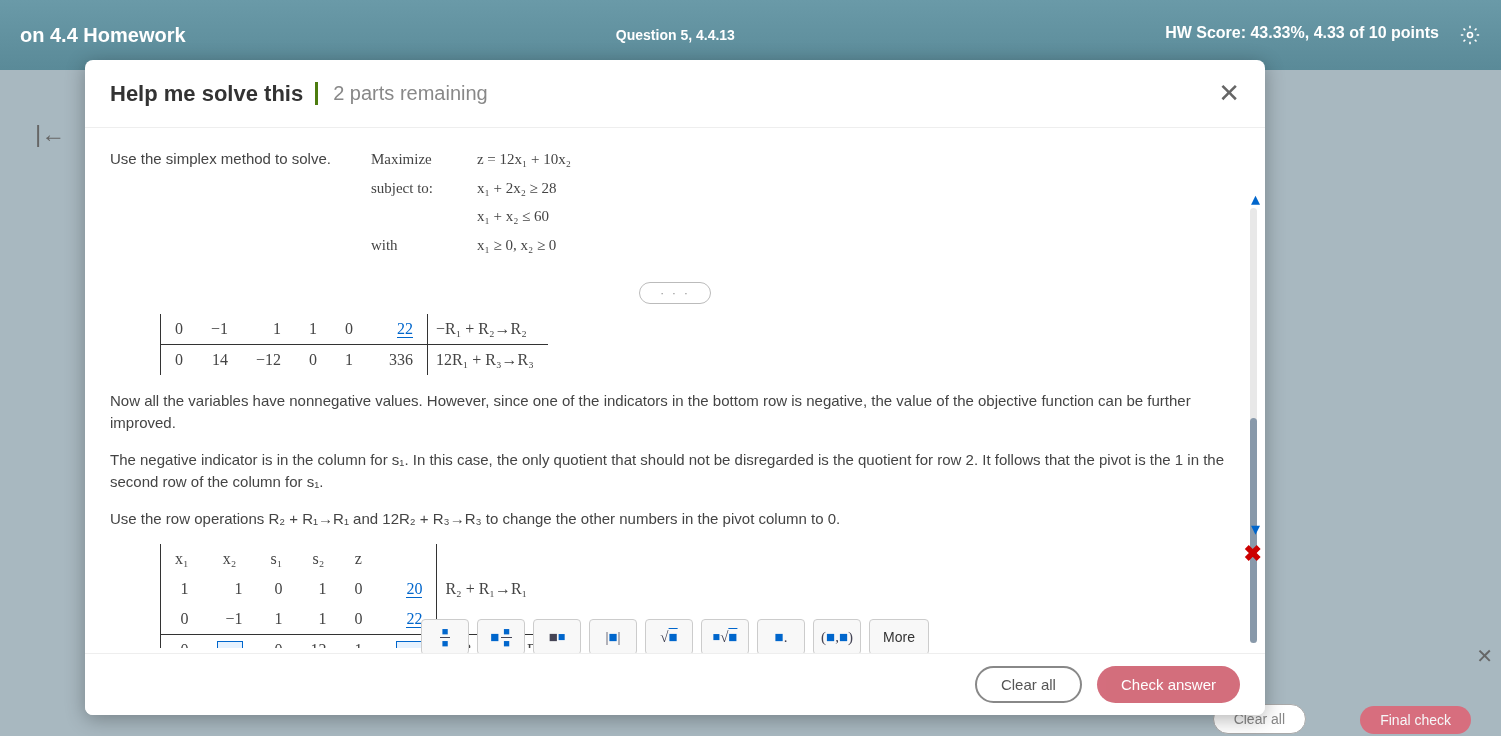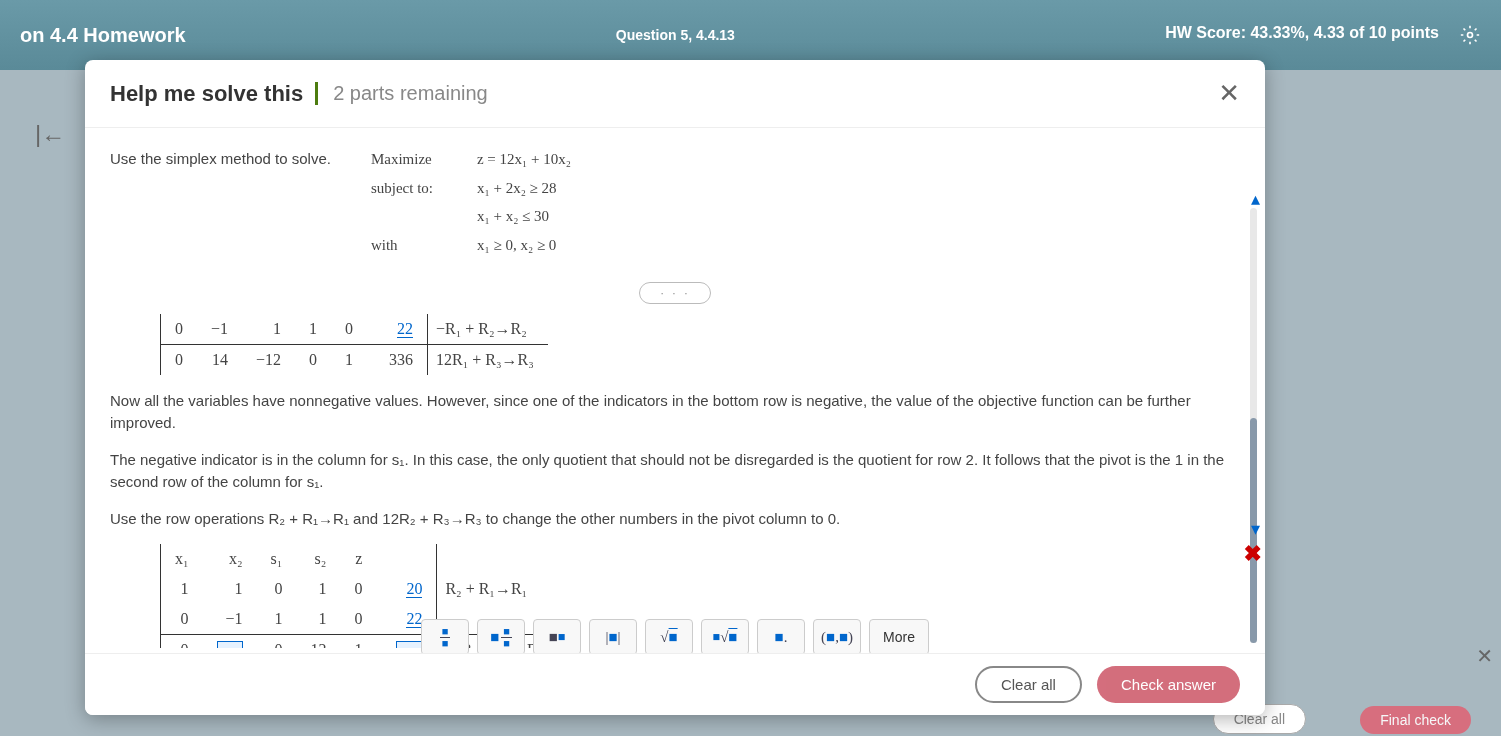--- a/index.html
+++ b/index.html
@@ -29,21 +29,21 @@
 .divider-row { text-align: center; margin: 10px 0; }
 .divider-oval { display: inline-block; border: 1px solid #bbb; border-radius: 12px; padding: 0 20px; color: #999; font-size: 13px; letter-spacing: 2px; }
 
 .tableau { font-family: 'Times New Roman', serif; font-size: 16px; margin: 10px 0 15px 50px; }
 .tableau table { border-collapse: collapse; }
 .tableau td, .tableau th { padding: 3px 14px; text-align: right; font-weight: normal; }
 .tableau .bracket-cell-l { border-left: 1.5px solid #333; }
 .tableau .bracket-cell-r { border-right: 1.5px solid #333; }
 .tableau .hline td { border-top: 1px solid #333; }
 .tableau .ops { text-align: left; padding-left: 8px; }
-.tableau th { text-align: right; }
+.tableau th { text-align: center; }
 
 .highlight-blue { color: #0066cc; border-bottom: 1px solid #0066cc; margin-left: 16px; }
 .input-box { display: inline-block; width: 26px; height: 20px; border: 1px solid #0066cc; background: #e6f2ff; vertical-align: middle; }
 
 .paragraph { margin: 14px 0; }
 
 .scroll-up { position: absolute; right: 5px; top: 58px; color: #0066cc; font-size: 18px; }
 .scroll-down { position: absolute; right: 5px; bottom: 105px; color: #0066cc; font-size: 18px; }
 .clear-x { position: absolute; right: 3px; bottom: 78px; color: #cc0000; font-size: 22px; font-weight: bold; cursor: pointer; }
 .scrollbar-track { position: absolute; right: 8px; top: 80px; width: 7px; height: 435px; background: #e8e8e8; border-radius: 4px; }
@@ -105,21 +105,21 @@
     <span class="clear-x">✖</span>
 
     <div class="problem-statement">
       <div class="problem-left">Use the simplex method to solve.</div>
       <div class="problem-right math">
         <div>Maximize</div>
         <div>z = 12x₁ + 10x₂</div>
         <div>subject to:</div>
         <div>x₁ + 2x₂ ≥ 28</div>
         <div></div>
-        <div>x₁ +  x₂ ≤ 30</div>
+        <div>x₁ +  x₂ ≤ 60</div>
         <div>with</div>
         <div>x₁ ≥ 0, x₂ ≥ 0</div>
       </div>
     </div>
 
     <div class="divider-row">
       <span class="divider-oval">· · ·</span>
     </div>
 
     <div class="tableau">

